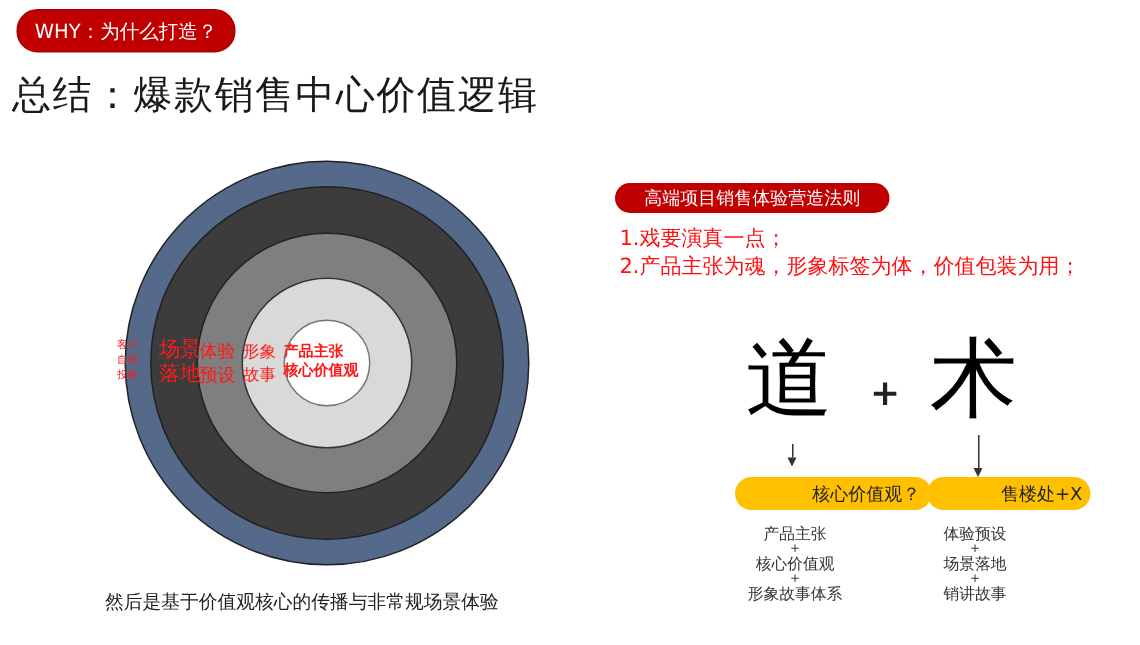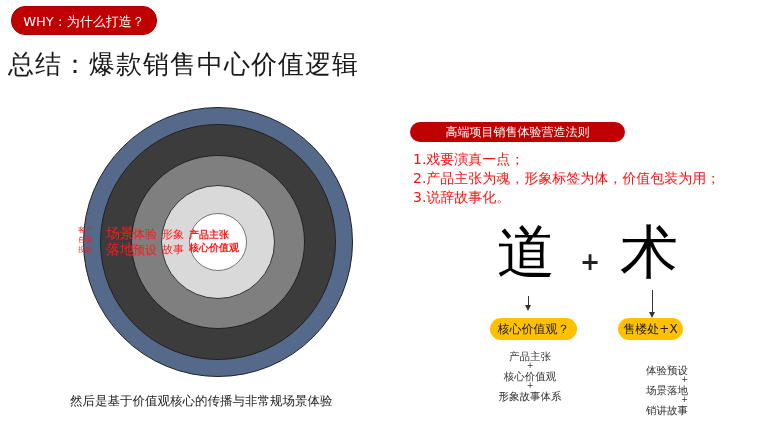--- a/index.html
+++ b/index.html
@@ -25,42 +25,42 @@
   }
   .ring-label {
     position: absolute; color: #ff1a1a; text-align: left;
     line-height: 1.2; white-space: nowrap;
   }
   .caption {
     left: 70px; top: 392px; width: 310px;
     font-size: 12.5px; color: #222; line-height: 17px;
   }
   .rules-header {
-    left: 410px; top: 122px; width: 215px; height: 20px;
+    left: 410px; top: 122px; width: 183px; height: 20px;
     background: #c00000; color: #fff;
     font-size: 12px; line-height: 20px; text-align: center;
   }
   .rules-list {
     left: 413px; top: 150px; color: #ff1010;
     font-size: 14px; line-height: 19px; white-space: nowrap;
   }
   .big-glyph {
     font-family: "DejaVu Serif", "Liberation Serif", serif;
     font-size: 58px; color: #000; line-height: 64px;
   }
   .plus { font-size: 24px; font-weight: bold; color: #222; }
   .arrow-line { background: #333; width: 1px; }
   .arrow-head {
     width: 0; height: 0;
     border-left: 3px solid transparent; border-right: 3px solid transparent;
     border-top: 6px solid #333;
   }
   .tag {
     background: #ffc000; color: #222; font-size: 12px;
-    height: 22px; line-height: 22px; text-align: center;
+    height: 22px; line-height: 22px; text-align: center; padding-left: 44px;
   }
   .sub-list {
     font-size: 10.5px; color: #333; text-align: center; line-height: 12px;
   }
   .sub-list .plus-sm { font-size: 8px; line-height: 8px; }
 </style>
 </head>
 <body>
 
 <div class="abs why-badge">WHY：为什么打造？</div>
@@ -97,21 +97,20 @@
 </div>
 
 <div class="abs caption">
   <div>然后是基于价值观核心的传播与非常规场景体验</div>
 </div>
 
 <div class="abs rules-header">高端项目销售体验营造法则</div>
 <div class="abs rules-list">
   <div>1.戏要演真一点；</div>
   <div>2.产品主张为魂，形象标签为体，价值包装为用；</div>
-  <div>3.说辞故事化。</div>
 </div>
 
 <div class="abs big-glyph" style="left:497px; top:220px;">道</div>
 <div class="abs plus" style="left:580px; top:248px;">+</div>
 <div class="abs big-glyph" style="left:620px; top:220px;">术</div>
 
 <div class="abs" style="left:525px; top:296px;">
   <div class="arrow-line" style="height:9px; margin-left:3px;"></div>
   <div class="arrow-head"></div>
 </div>
@@ -123,19 +122,19 @@
 <div class="abs tag" style="left:490px; top:318px; width:87px;">核心价值观？</div>
 <div class="abs tag" style="left:618px; top:318px; width:65px;">售楼处+X</div>
 
 <div class="abs sub-list" style="left:488px; top:350px; width:84px;">
   <div>产品主张</div>
   <div class="plus-sm">+</div>
   <div>核心价值观</div>
   <div class="plus-sm">+</div>
   <div>形象故事体系</div>
 </div>
-<div class="abs sub-list" style="left:612px; top:364px; width:76px;text-align:right;">
+<div class="abs sub-list" style="left:612px; top:350px; width:76px;">
   <div>体验预设</div>
   <div class="plus-sm">+</div>
   <div>场景落地</div>
   <div class="plus-sm">+</div>
   <div>销讲故事</div>
 </div>
 
 </body></html>

